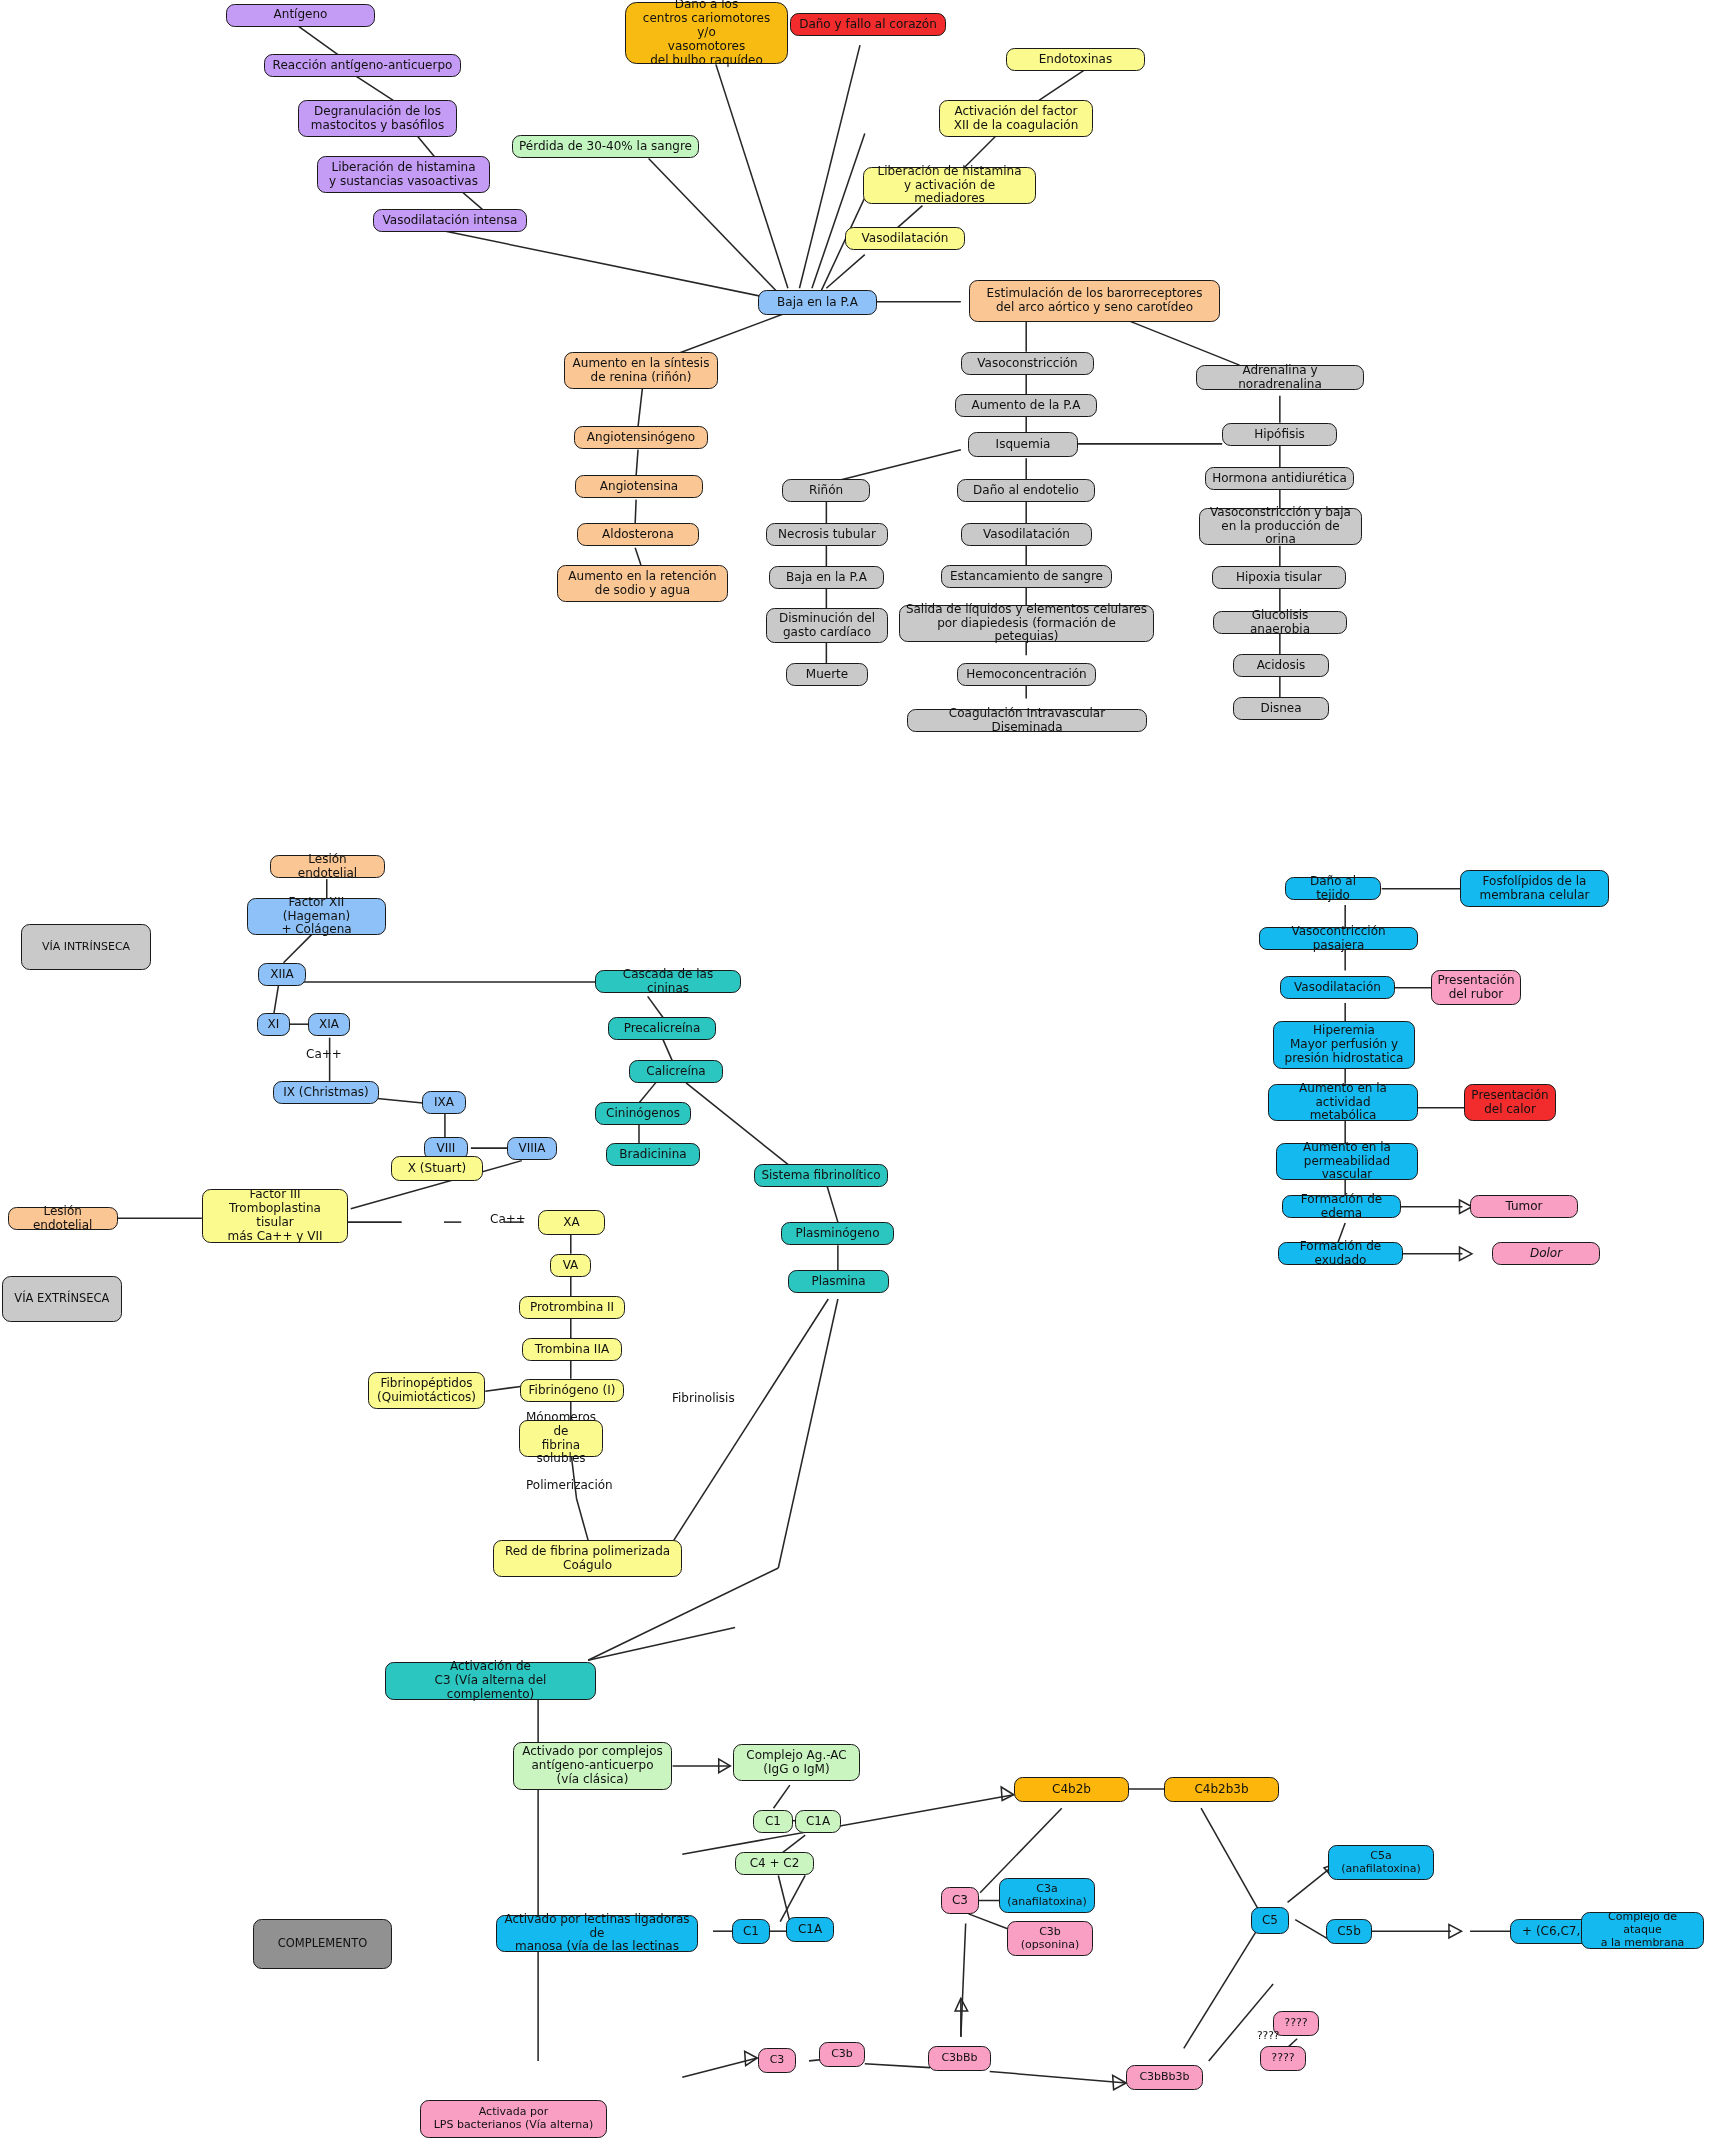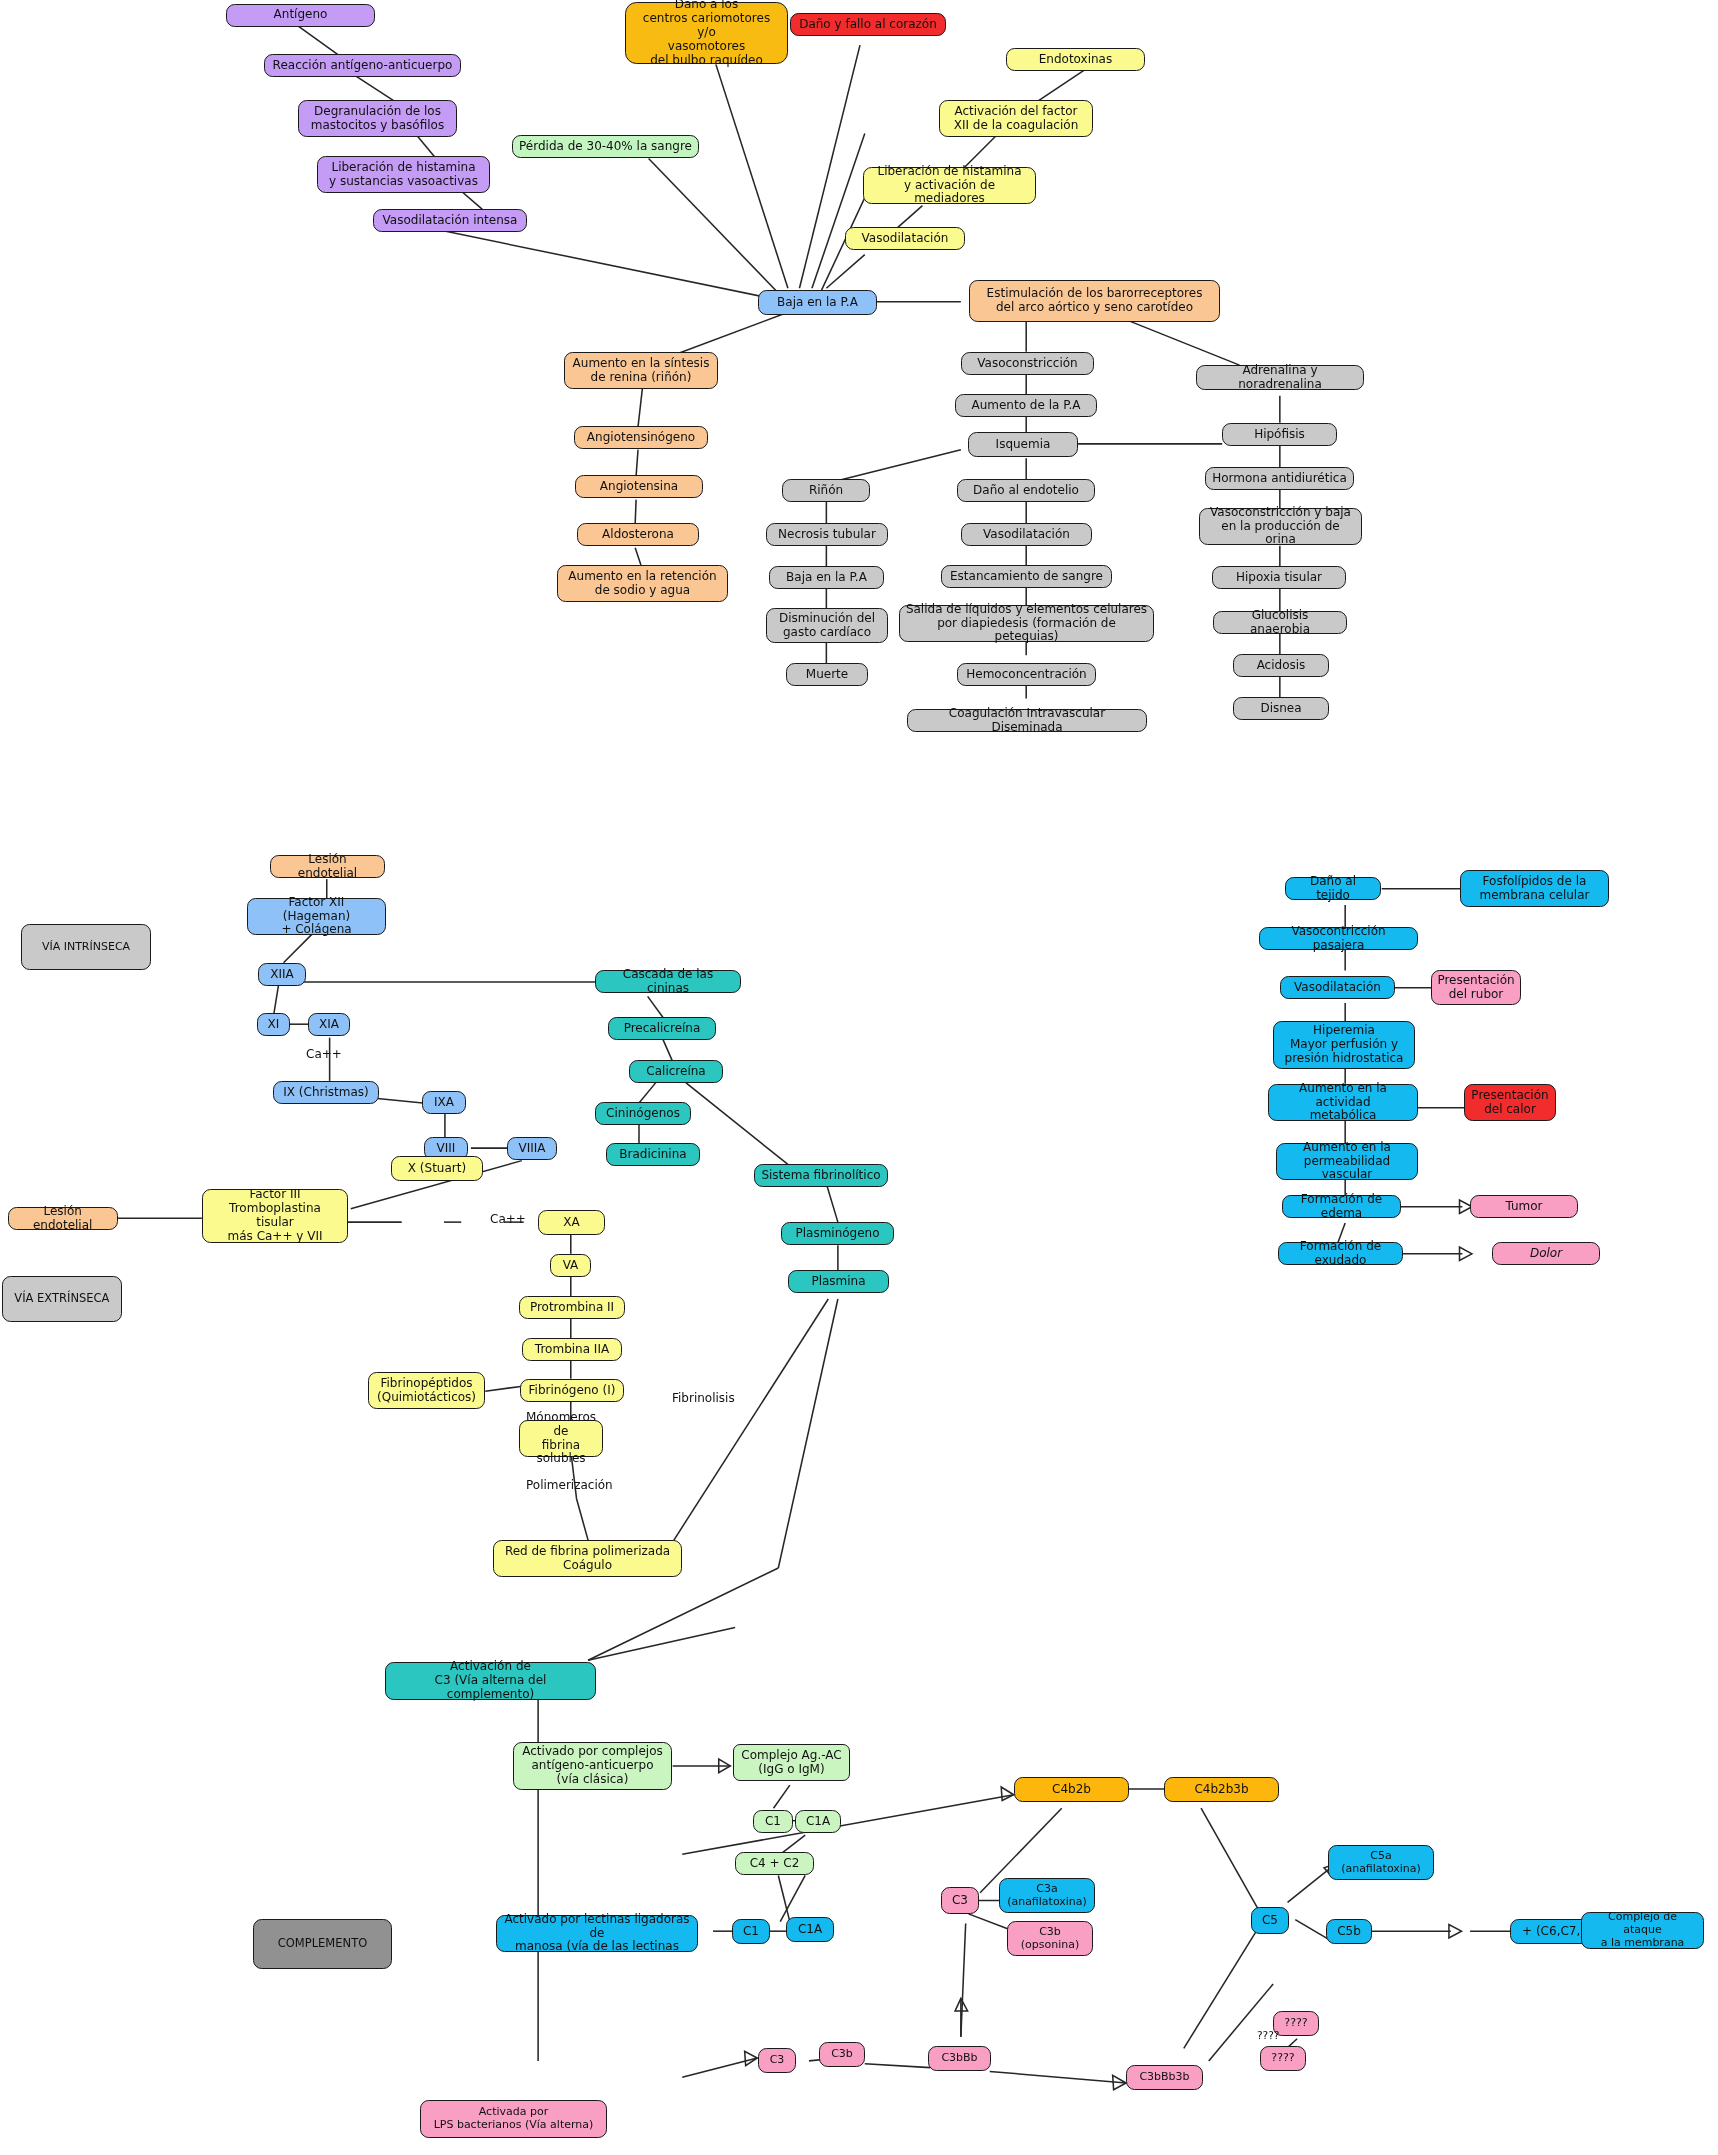--- a/index.html
+++ b/index.html
@@ -390,21 +390,21 @@
 
   <div class="node c-teal" style="left:781px;top:1222px;width:113px;height:23px;">Plasminógeno</div>
 
   <div class="node c-teal" style="left:788px;top:1270px;width:101px;height:23px;">Plasmina</div>
 
   <div class="node c-cyan" style="left:1285px;top:877px;width:96px;height:23px;">Daño al tejido</div>
 
   <div class="node c-cyan" style="left:1460px;top:870px;width:149px;height:37px;">Fosfolípidos de la
 membrana celular</div>
 
-  <div class="node c-cyan" style="left:1259px;top:927px;width:159px;height:23px;">Vasocontricción pasajera</div>
+  <div class="node c-cyan" style="left:1259px;top:927px;width:159px;height:23px;border-radius:8px;">Vasocontricción pasajera</div>
 
   <div class="node c-cyan" style="left:1280px;top:976px;width:115px;height:23px;">Vasodilatación</div>
 
   <div class="node c-pink" style="left:1431px;top:970px;width:90px;height:35px;">Presentación
 del rubor</div>
 
   <div class="node c-cyan" style="left:1273px;top:1021px;width:142px;height:48px;">Hiperemia
 Mayor perfusión y
 presión hidrostatica</div>
 
@@ -427,21 +427,21 @@
 
   <div class="node c-graydark" style="left:253px;top:1919px;width:139px;height:50px;font-size:11.5px;">COMPLEMENTO</div>
 
   <div class="node c-teal" style="left:385px;top:1662px;width:211px;height:38px;">Activación de
 C3 (Vía alterna del complemento)</div>
 
   <div class="node c-lightgreen" style="left:513px;top:1742px;width:159px;height:48px;">Activado por complejos
 antígeno-anticuerpo
 (vía clásica)</div>
 
-  <div class="node c-lightgreen" style="left:733px;top:1744px;width:117px;height:37px;border-radius:7px;">Complejo Ag.-AC
+  <div class="node c-lightgreen" style="left:733px;top:1744px;width:127px;height:37px;">Complejo Ag.-AC
 (IgG o IgM)</div>
 
   <div class="node c-lightgreen" style="left:753px;top:1810px;width:40px;height:23px;">C1</div>
 
   <div class="node c-lightgreen" style="left:795px;top:1810px;width:46px;height:23px;">C1A</div>
 
   <div class="node c-lightgreen" style="left:735px;top:1852px;width:79px;height:23px;">C4 + C2</div>
 
   <div class="node c-cyan" style="left:496px;top:1915px;width:202px;height:37px;">Activado por lectinas ligadoras de
 manosa (vía de las lectinas</div>

